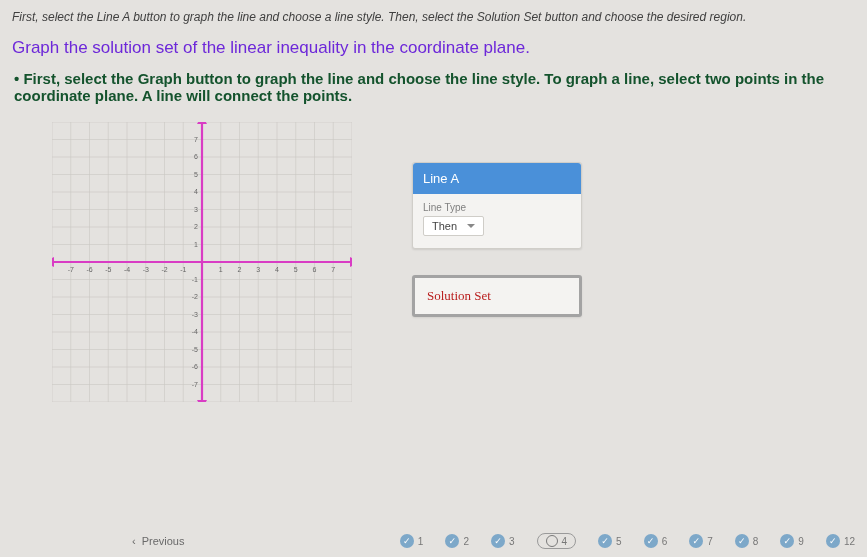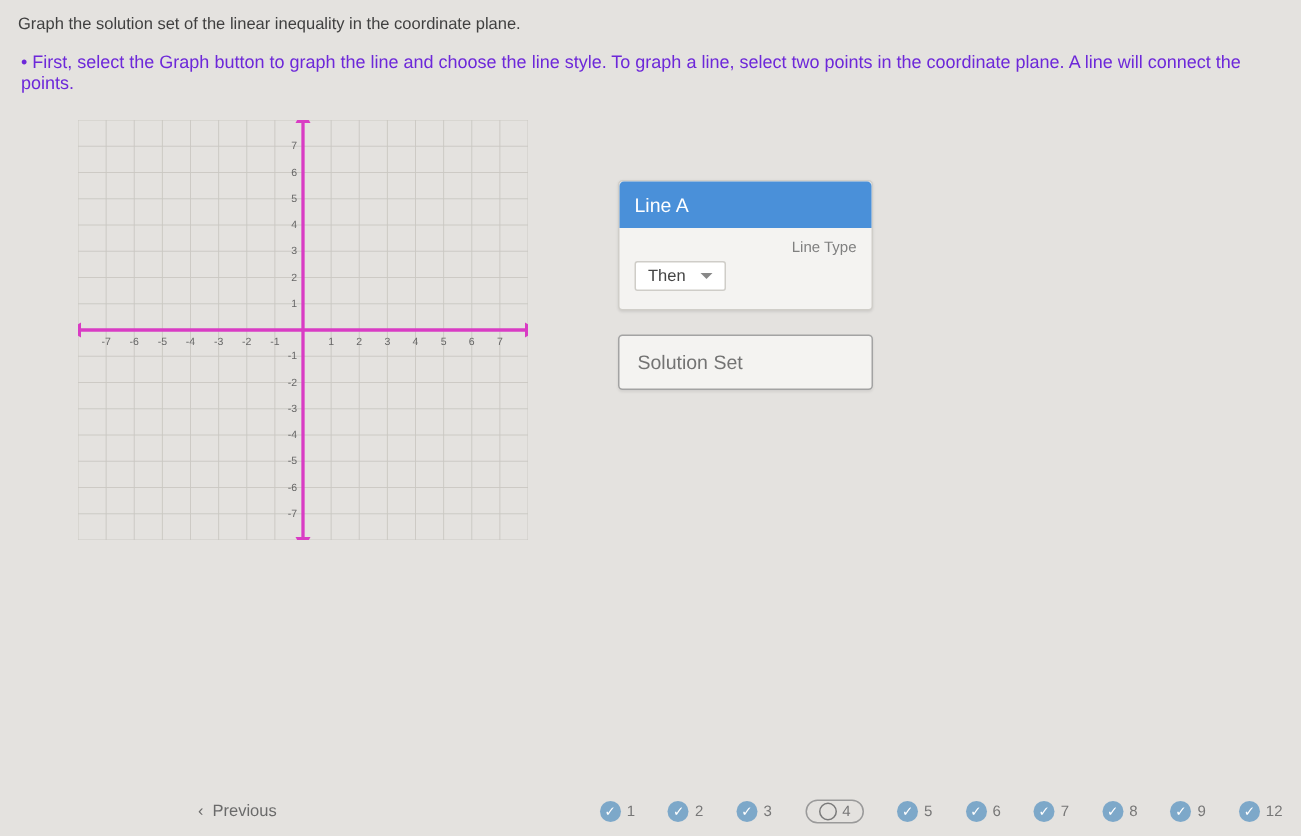--- a/index.html
+++ b/index.html
@@ -8,70 +8,71 @@
     background: #e4e2df;
     width: 867px;
     height: 557px;
     overflow: hidden;
     color: #3a3a3a;
     position: relative;
   }
   .content { padding: 10px 12px 0 12px; }
   .italic-line { font-style: italic; font-size: 12px; color: #404040; margin-bottom: 14px; }
   .question { font-size: 12.5px; color: #3b3b3b; margin-bottom: 14px; }
-  .sub { font-size: 11px; color: #404040; margin-bottom: 12px; }
-  .bullet { font-size: 12px; color: #6d28d9; margin-bottom: 10px; padding-left: 2px; }
+  .sub { font-size: 17px; color: #6d28d9; margin-bottom: 12px; }
+  .bullet { font-size: 15px; color: #14532d; margin-bottom: 10px; padding-left: 2px; font-weight: bold; }
   .bullet::before { content: "• "; }
   .work-area { display: flex; margin-top: 18px; padding-left: 40px; gap: 60px; align-items: flex-start; }
   .graph-wrap { width: 300px; }
   .graph { width: 300px; height: 280px; position: relative; }
   .controls { width: 170px; margin-top: 40px; }
   .panel {
     background: #f4f3f1;
     border: 1px solid #d0cec9;
     border-radius: 3px;
     box-shadow: 0 1px 2px rgba(0,0,0,0.1);
-    margin-bottom: 16px;
+    margin-bottom: 26px;
   }
   .panel-header {
     background: #4a90d9;
     color: #fff;
     font-size: 13px;
     padding: 8px 10px;
     border-radius: 3px 3px 0 0;
   }
   .panel-body { padding: 8px 10px 12px 10px; }
-  .fs-label { font-size: 10px; color: #808080; margin-bottom: 3px; display:block;text-align:right;}
+  .fs-label { font-size: 10px; color: #808080; margin-bottom: 3px; display:block;}
   .select-box {
     display: inline-flex;
     align-items: center;
     gap: 10px;
     background: #fff;
     border: 1px solid #cfcdc8;
     border-radius: 2px;
     padding: 3px 8px;
     font-size: 11px;
     color: #444;
     cursor: pointer;
   }
   .select-box .caret {
     width: 0; height: 0;
     border-left: 4px solid transparent;
     border-right: 4px solid transparent;
     border-top: 4px solid #888;
   }
   .solution-btn {
     background: #f4f3f1;
-    border: 1px solid #a3a3a3;
+    border: 3px solid #a3a3a3;
     border-radius: 3px;
     padding: 10px 12px;
     font-size: 13px;
-    color: #737373;
+    color: #b91c1c;
     cursor: pointer;
     box-shadow: 0 1px 2px rgba(0,0,0,0.08);
+    font-family: Liberation Serif, serif;
   }
   .footer {
     position: absolute;
     bottom: 8px;
     left: 0; right: 0;
     display: flex;
     align-items: center;
     padding: 0 12px;
   }
   .prev-link {
@@ -100,20 +101,21 @@
   .current .dot {
     width: 12px; height: 12px; border-radius: 50%;
     border: 1.5px solid #7a7a7a; background: transparent;
   }
   svg text { font-family: Arial; fill: #666; }
 </style>
 </head>
 <body>
 
 <div class="content">
+  <p class="italic-line">First, select the Line A button to graph the line and choose a line style. Then, select the Solution Set button and choose the desired region.</p>
   <p class="sub">Graph the solution set of the linear inequality in the coordinate plane.</p>
   <p class="bullet">First, select the Graph button to graph the line and choose the line style. To graph a line, select two points in the coordinate plane. A line will connect the points.</p>
 
   <div class="work-area">
     <div class="graph-wrap">
       <div class="graph">
         <svg id="plane" width="300" height="280" viewBox="0 0 300 280">
             <line x1="0" y1="0" x2="0" y2="280" stroke="#c9c7c2" stroke-width="0.6"></line>
             <line x1="18.75" y1="0" x2="18.75" y2="280" stroke="#c9c7c2" stroke-width="0.6"></line>
             <line x1="37.5" y1="0" x2="37.5" y2="280" stroke="#c9c7c2" stroke-width="0.6"></line>

